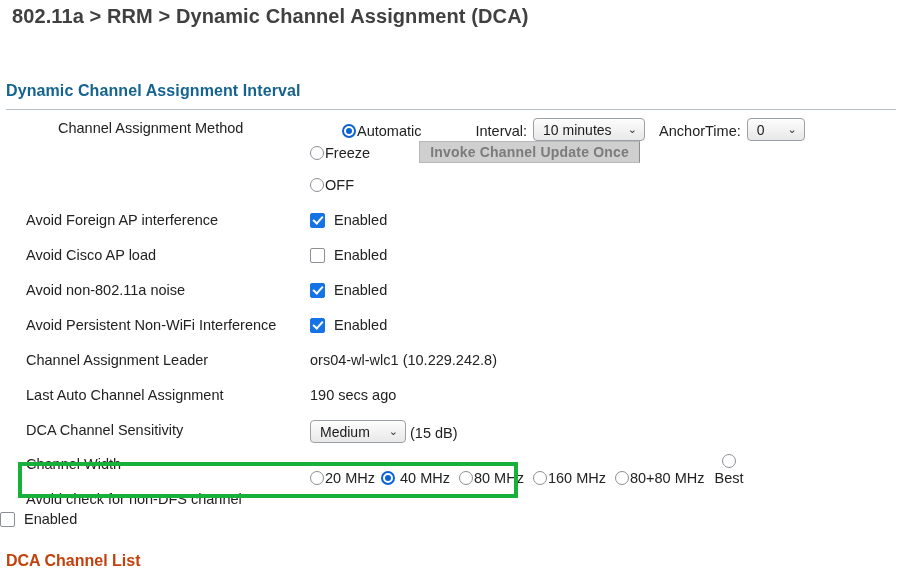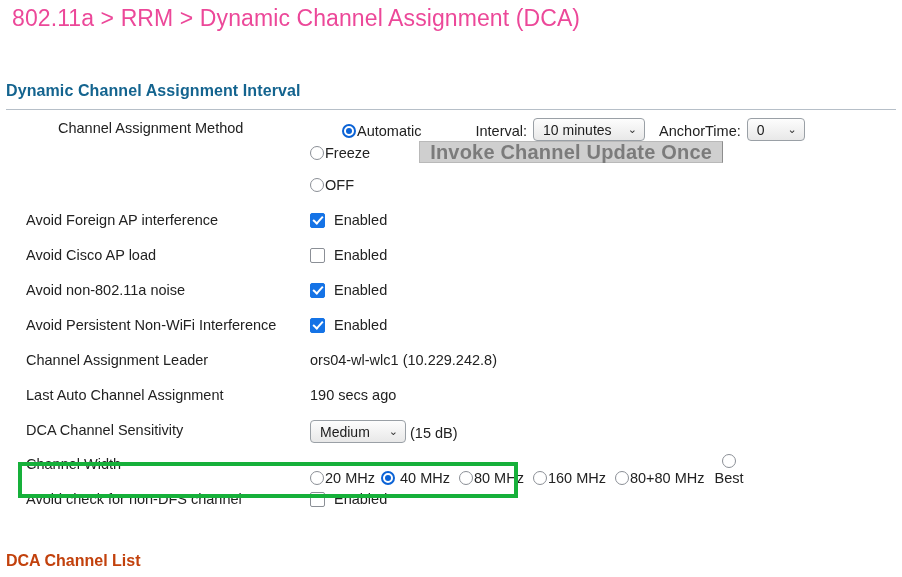--- a/index.html
+++ b/index.html
@@ -14,23 +14,23 @@
     font-family: "Liberation Sans", sans-serif;
     color: #222222;
     overflow: hidden;
   }
 
   
   .breadcrumb {
     position: absolute;
     left: 12px;
     top: 5px;
-    font-size: 23px;
-    font-weight: normal;
-    color: #ec4899;
+    font-size: 20px;
+    font-weight: bold;
+    color: #404040;
     letter-spacing: 0.1px;
     white-space: nowrap;
   }
 
   
   .section-head {
     position: absolute;
     left: 6px;
     top: 82px;
     font-size: 16px;
@@ -173,21 +173,21 @@
   .btn {
     display: inline-flex;
     align-items: center;
     justify-content: center;
     height: 22px;
     padding: 0 10px;
     border: 1px solid #b9b9b9;
     border-right-color: #8d8d8d;
     background: #cfcfcf;
     color: #7b7b7b;
-    font-size: 20px;
+    font-size: 14px;
     font-weight: bold;
     letter-spacing: 0.2px;
     box-sizing: border-box;
     white-space: nowrap;
   }
 
   
   .hl-box {
     position: absolute;
     left: 18px;
@@ -349,21 +349,21 @@
         <span class="radio"></span>
         <span class="rtext">80+80 MHz</span>
       </span>
       <span class="radio-item" style="margin-left:9px;flex-direction:column;">
         <span class="radio"></span>
         <span class="rtext">Best</span>
       </span>
     </div>
   </div>
 
-  <div class="row" style="min-height:35px;">
+  <div class="row" style="min-height:35px;flex-direction:column;">
     <div class="lbl">Avoid check for non-DFS channel</div>
     <div class="val">
       <span class="cb-item">
         <span class="cbox"></span>
         <span class="cbtext">Enabled</span>
       </span>
     </div>
   </div>
 
 </div>

